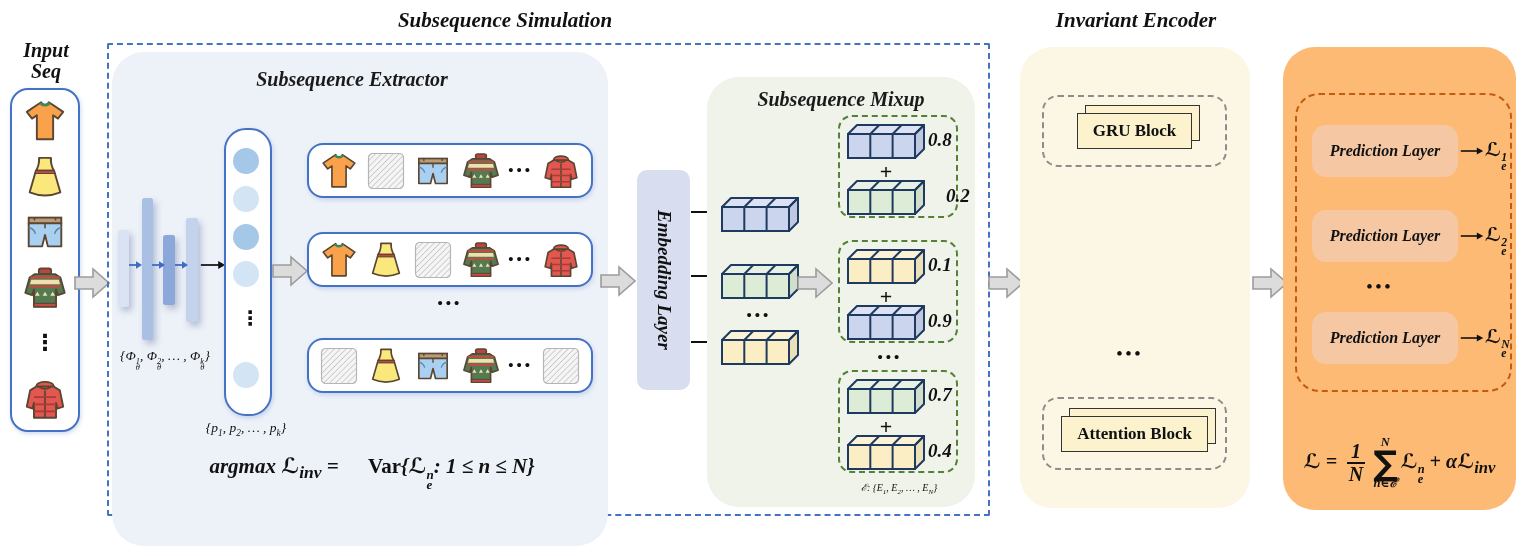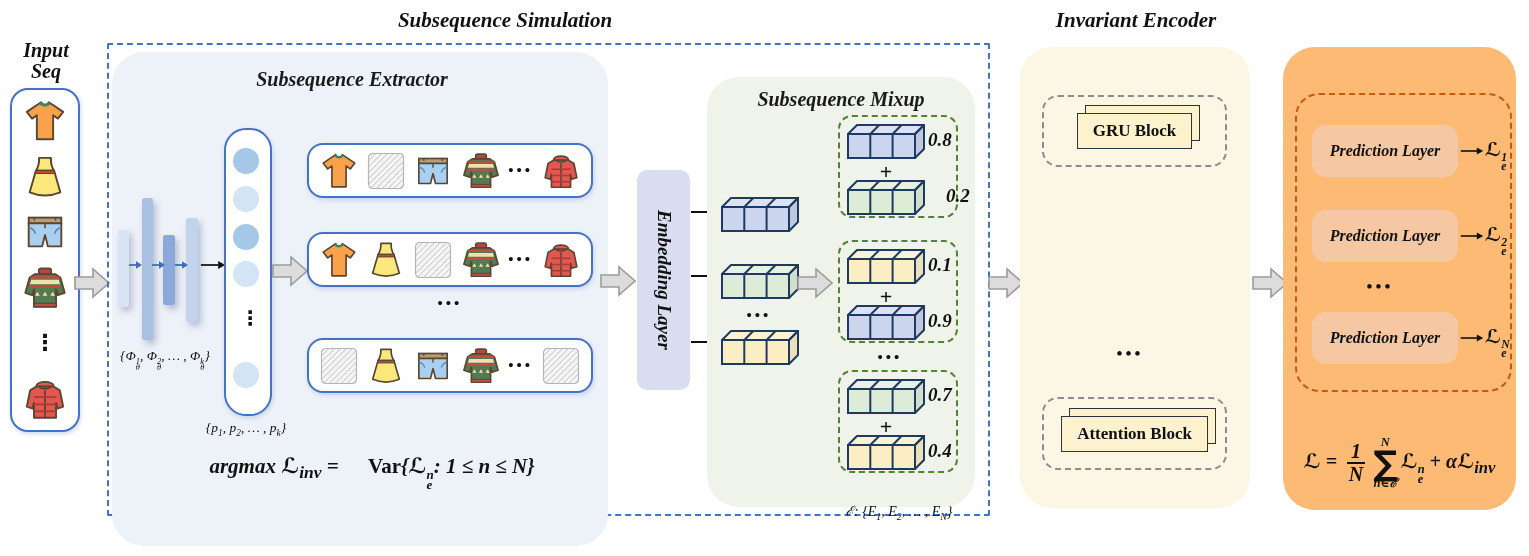--- a/index.html
+++ b/index.html
@@ -388,21 +388,21 @@
       <svg class="cube" style="position: absolute; left: 6px; top: 5px; color: rgb(221, 236, 215);">
           <use href="#cube"></use>
         </svg>
       <span class="weight" style="left:88px;top:12px;">0.7</span>
       <span class="plus" style="left:0;width:92px;top:44px;">+</span>
       <svg class="cube" style="position: absolute; left: 6px; top: 61px; color: rgb(251, 238, 197);">
           <use href="#cube"></use>
         </svg>
       <span class="weight" style="left:88px;top:68px;">0.4</span>
     </div>
-    <div class="mlabel" style="left:110px;top:403px;width:164px;font-size:14px;margin-top:21px;">ℰ: {E<sub>1</sub>, E<sub>2</sub>, … , E<sub>N</sub>}</div>
+    <div class="mlabel" style="left:110px;top:403px;width:164px;font-size:10px;">ℰ: {E<sub>1</sub>, E<sub>2</sub>, … , E<sub>N</sub>}</div>
   </div>
 
   <svg class="arrow-svg" style="left:988px;top:266px;width:36px;height:34px;">
       <use href="#barrow"></use>
     </svg>
 
   <div class="panel p-encoder" style="left:1020px;top:47px;width:230px;height:461px;">
     <div class="enc-wrap" style="left:22px;top:48px;width:185px;height:72px;">
       <div class="block-stack">
         <div class="back"></div>

